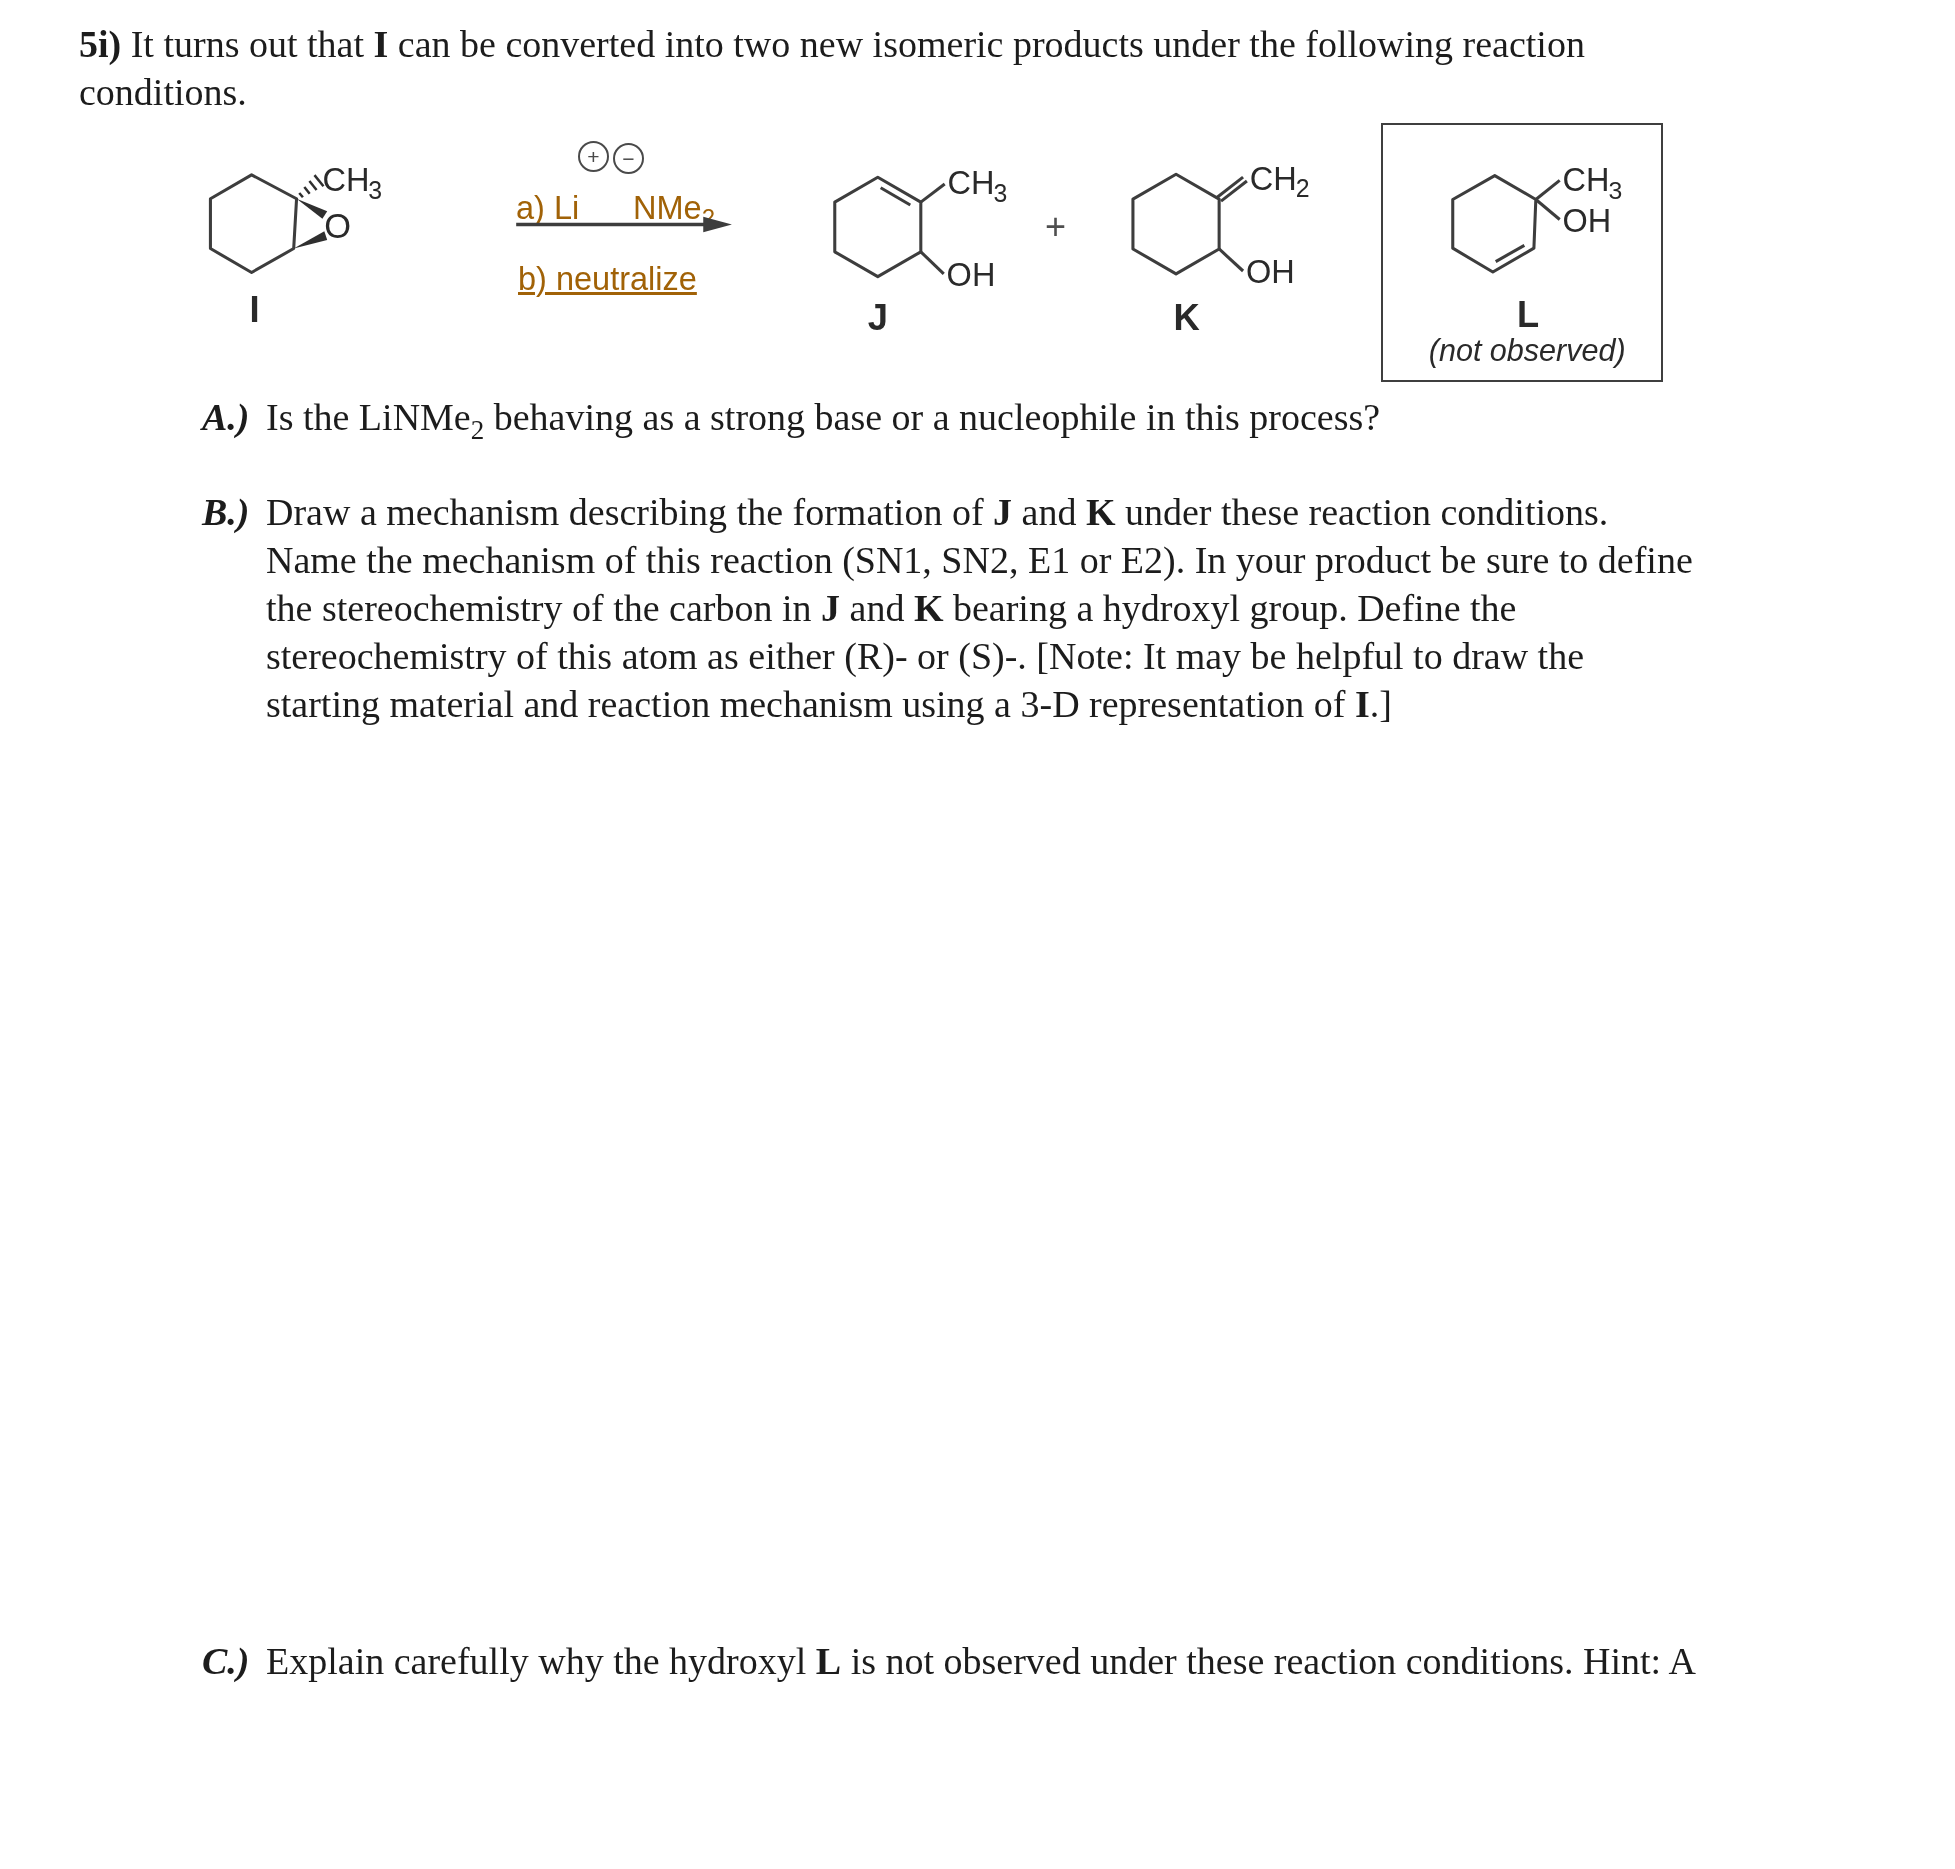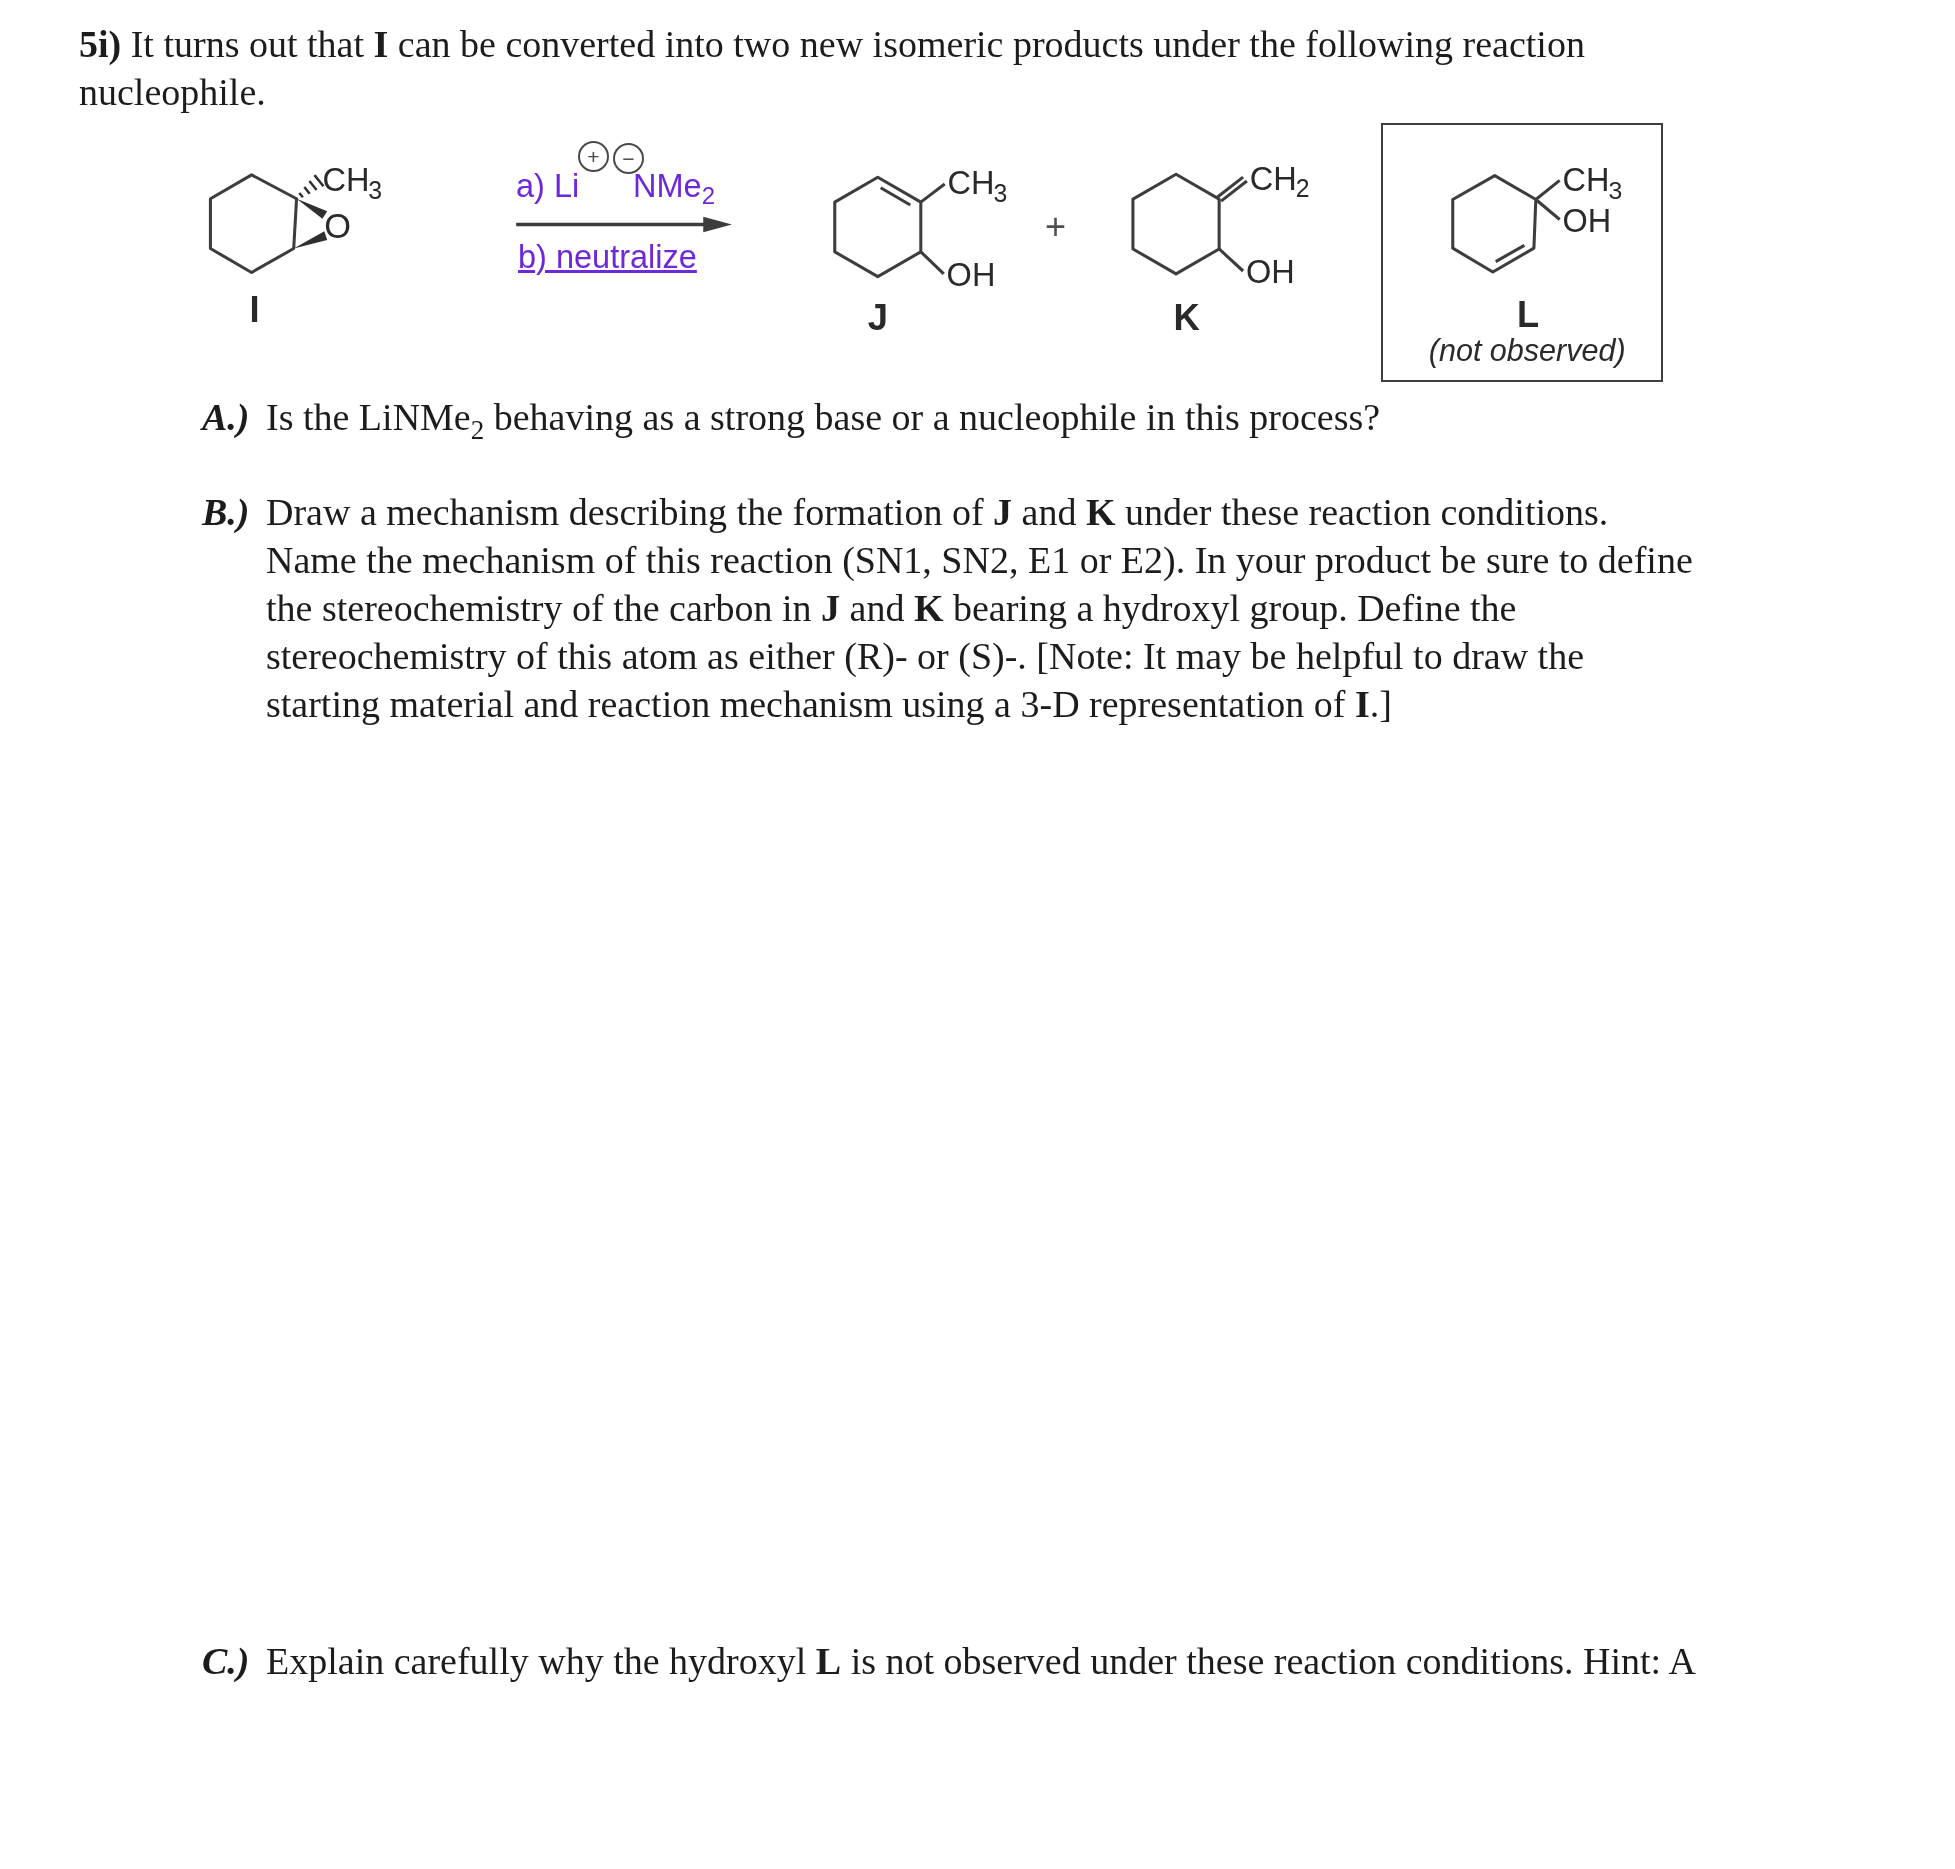--- a/index.html
+++ b/index.html
@@ -8,37 +8,37 @@
   .tline{position:absolute;left:79px;top:20px;font-size:38px;line-height:48px;white-space:nowrap;}
   .bd{font-weight:bold;}
   .it{}
   .sub{font-size:27px;position:relative;top:8.6px;}
   .question{position:absolute;left:202px;font-size:38px;line-height:48px;}
   .qlabel{position:absolute;left:0;top:0;font-weight:bold;font-style:italic;white-space:nowrap;}
   .qtext{display:block;margin-left:64px;white-space:nowrap;}
   
   .struct{position:absolute;}
   .struct text{font-family:"Liberation Sans",sans-serif;fill:#2a2a2a;}
-  .chemtxt{position:absolute;font-family:"Liberation Sans",sans-serif;color:#6d28d9;
-           font-size:32.5px;line-height:32.5px;white-space:nowrap;}
+  .chemtxt{position:absolute;font-family:"Liberation Sans",sans-serif;color:#a16207;
+           font-size:32.5px;line-height:32.5px;white-space:nowrap;margin-top:22px;}
   .rg-sub{font-size:24px;position:relative;top:6.7px;}
   .charge{position:absolute;width:31px;height:31px;border:2.9px solid #4a4a4a;border-radius:50%;
           box-sizing:border-box;display:flex;align-items:center;justify-content:center;
           font-family:"Liberation Sans",sans-serif;font-size:21px;color:#4a4a4a;background:#fff;}
   .plus{position:absolute;left:1045px;top:206px;font-family:"Liberation Sans",sans-serif;
         font-size:36px;color:#4f4f4f;}
   .lbox{position:absolute;left:1381px;top:123px;width:282px;height:259px;
         border:2.4px solid #3f3f3f;box-sizing:border-box;background:#fff;}
 </style>
 </head>
 <body>
 
 <div class="page">
 
-  <div class="tline"><span class="bd">5i)</span><span> It turns out that </span><span class="bd">I</span><span> can be converted into two new isomeric products under the following reaction</span><br><span>nucleophile.</span></div>
+  <div class="tline"><span class="bd">5i)</span><span> It turns out that </span><span class="bd">I</span><span> can be converted into two new isomeric products under the following reaction</span><br><span>conditions.</span></div>
 
   <svg class="struct" style="left:153px;top:124px;" width="268" height="206" viewBox="0 0 280 215">
     <path d="M103 53 L150 78 L147 130 L103 155 L60 130 L60 78 Z" fill="none" stroke="#3d3d3d" stroke-width="3.2" stroke-linejoin="round"></path>
     <polygon points="150,78 177,99 182,91" fill="#2f2f2f"></polygon>
     <polygon points="147,130 182,121 179,112" fill="#2f2f2f"></polygon>
     <g stroke="#2f2f2f" stroke-width="2.6">
       <line x1="152.8" y1="71.9" x2="156.6" y2="76.5"></line>
       <line x1="158.1" y1="65.7" x2="163.7" y2="72.7"></line>
       <line x1="163.4" y1="59.4" x2="170.9" y2="68.8"></line>
       <line x1="168.7" y1="53.3" x2="178.1" y2="64.9"></line>

